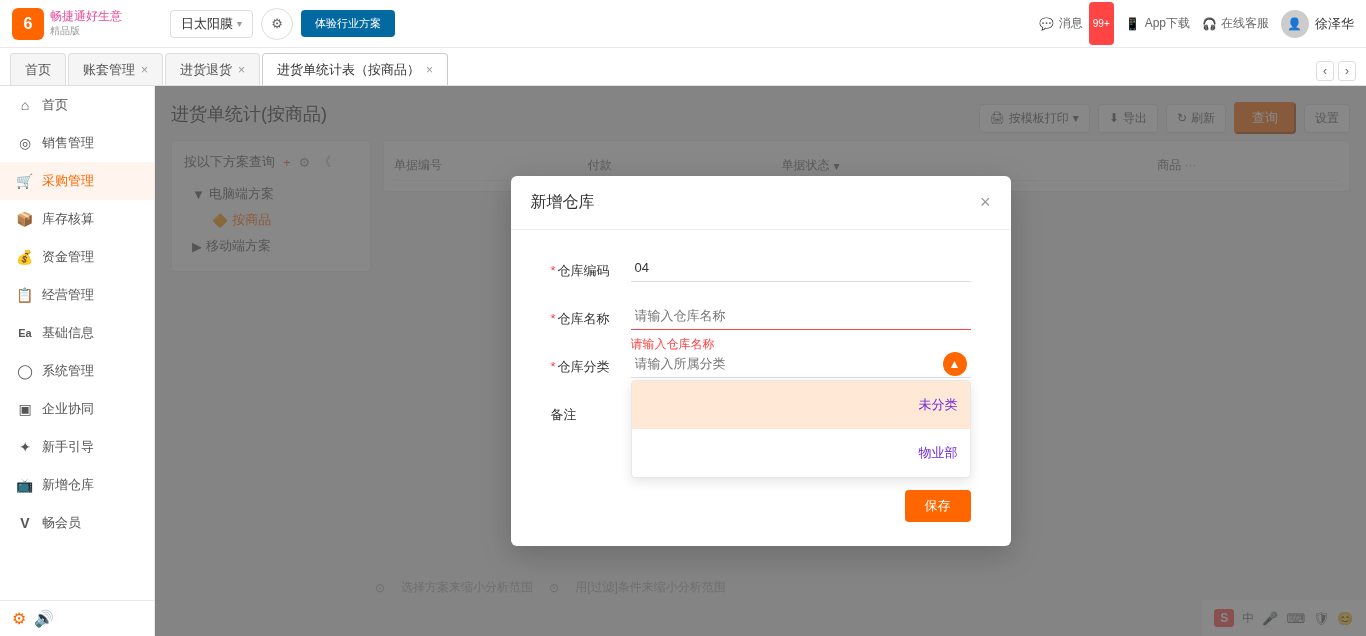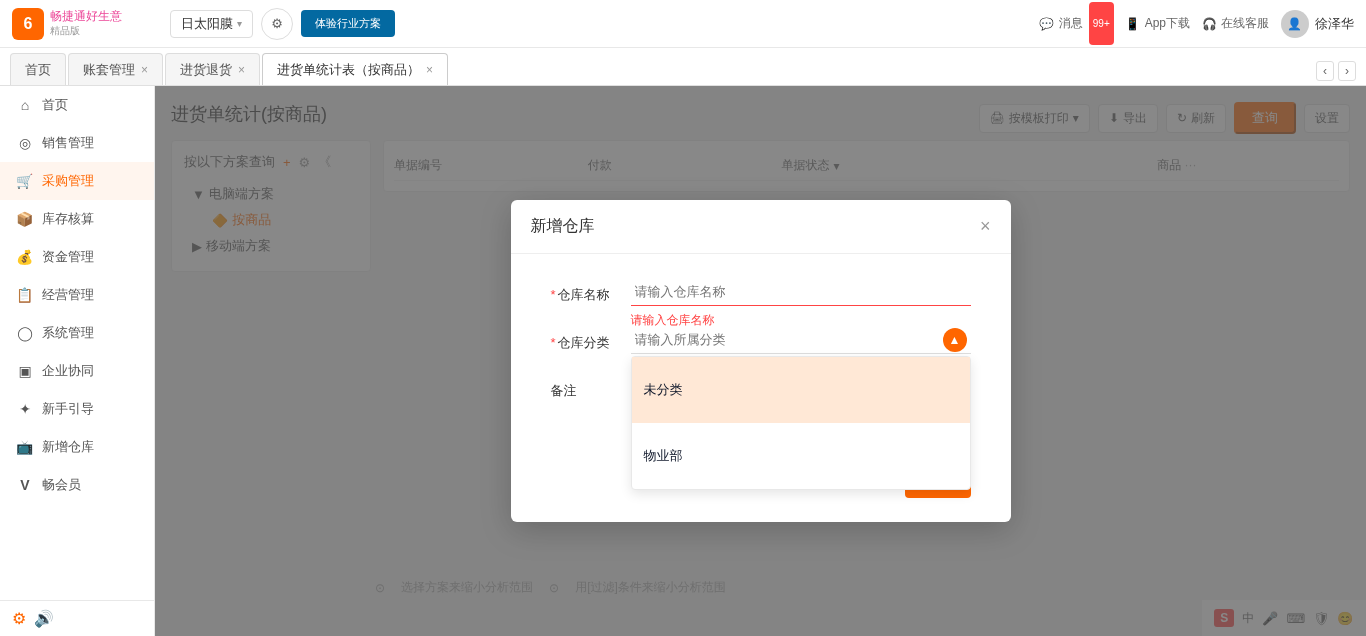--- a/index.html
+++ b/index.html
@@ -236,22 +236,22 @@
     .dropdown-list {
       position: absolute; top: 100%; left: 0; right: 0;
       background: #fff;
       border: 1px solid #e8e8e8;
       border-radius: 4px;
       box-shadow: 0 4px 12px rgba(0,0,0,0.1);
       z-index: 200;
       margin-top: 2px;
     }
     .dropdown-item {
-      padding: 24px 12px;
-      cursor: pointer; font-size: 13px; color: #0f172a;
+      padding: 15px 12px;
+      cursor: pointer; font-size: 13px; color: #6d28d9; text-align: right;
     }
     .dropdown-item.selected { background: #ffe8d6; }
 
     .form-textarea {
       flex: 1; border: none; border-bottom: 1px solid #ddd;
       padding: 6px 4px; font-size: 13px; color: #333;
       outline: none; resize: none; height: 32px;
     }
     .dialog-footer {
       padding: 16px 40px 24px;
@@ -373,20 +373,24 @@
       <span class="sidebar-icon">📦</span>
       <span>库存核算</span>
     </div>
     <div class="sidebar-item">
       <span class="sidebar-icon">💰</span>
       <span>资金管理</span>
     </div>
     <div class="sidebar-item">
       <span class="sidebar-icon">📋</span>
       <span>经营管理</span>
+    </div>
+    <div class="sidebar-item">
+      <span class="sidebar-icon" style="font-size:11px;font-weight:bold;">Ea</span>
+      <span>基础信息</span>
     </div>
     <div class="sidebar-item">
       <span class="sidebar-icon">◯</span>
       <span>系统管理</span>
     </div>
     <div class="sidebar-item">
       <span class="sidebar-icon">▣</span>
       <span>企业协同</span>
     </div>
     <div class="sidebar-item">
@@ -464,20 +468,24 @@
     <div class="dim-overlay"></div>
 
     <div class="overlay">
       <div class="dialog">
         <div class="dialog-header">
           <span class="dialog-title">新增仓库</span>
           <span class="dialog-close">×</span>
         </div>
         <div class="dialog-body">
 
+          <div class="form-row">
+            <div class="form-label required">仓库编码</div>
+            <input class="form-input" type="text" value="04" style="">
+          </div>
 
           <div class="form-row" style="flex-direction:column; align-items:stretch;">
             <div style="display:flex; align-items:flex-start;">
               <div class="form-label required">仓库名称</div>
               <input class="form-input error" type="text" placeholder="请输入仓库名称" style="">
             </div>
             <div class="error-msg">请输入仓库名称</div>
           </div>
 
           <div class="form-row" style="position:relative;">

